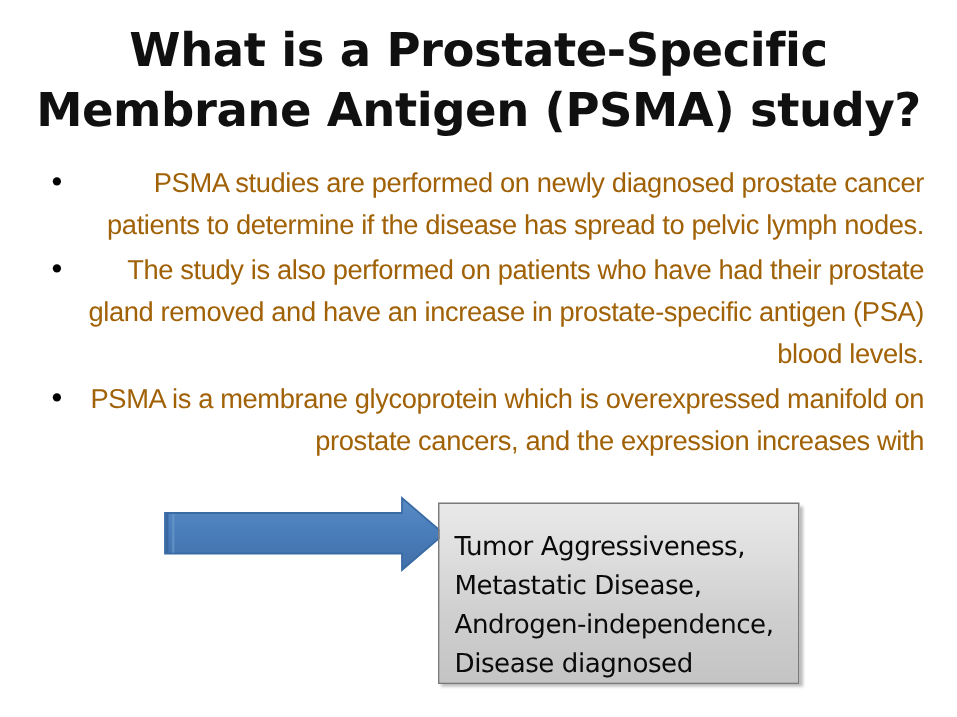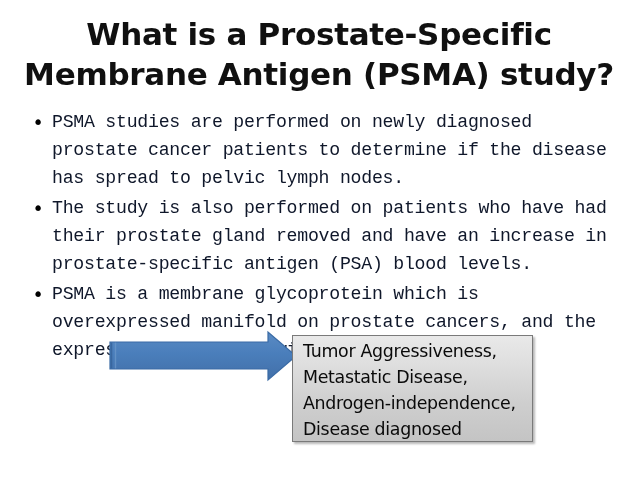--- a/index.html
+++ b/index.html
@@ -59,49 +59,50 @@
     flex: 0 0 auto;
     width: 28px;
     text-align: center;
     font-size: 19px;
     line-height: 28px;
     color: #000000;
     user-select: none;
   }
   .bullet-text {
     flex: 1 1 auto;
-    font-family: Liberation Mono, monospace;
+    font-family: Liberation Sans, sans-serif;
     font-size: 18.2px;
     line-height: 28px;
-    color: #0f172a;
+    color: #a16207;
     letter-spacing: -0.25px;
+    text-align: right;
   }
 
   
   .arrow {
     position: absolute;
     left: 108px;
     top: 330px;
     width: 190px;
     height: 52px;
     pointer-events: none;
   }
 
   
   .callout-box {
     position: absolute;
     left: 292px;
     top: 335px;
     width: 241px;
-    height: 107px;
+    height: 121px;
     box-sizing: border-box;
     border: 1px solid #7a7a7a;
     background: linear-gradient(180deg, #e9e9e9 0%, #dedede 28%, #cfcfcf 62%, #c4c4c4 100%);
     box-shadow: 2px 2px 2px rgba(0,0,0,0.28);
-    padding: 2px 0 0 10px;
+    padding: 16px 0 0 10px;
   }
   .callout-line {
     display: block;
     font-family: "DejaVu Sans", "Liberation Sans", sans-serif;
     font-size: 17.4px;
     line-height: 26px;
     color: #0a0a0a;
     letter-spacing: -0.3px;
     white-space: nowrap;
   }

